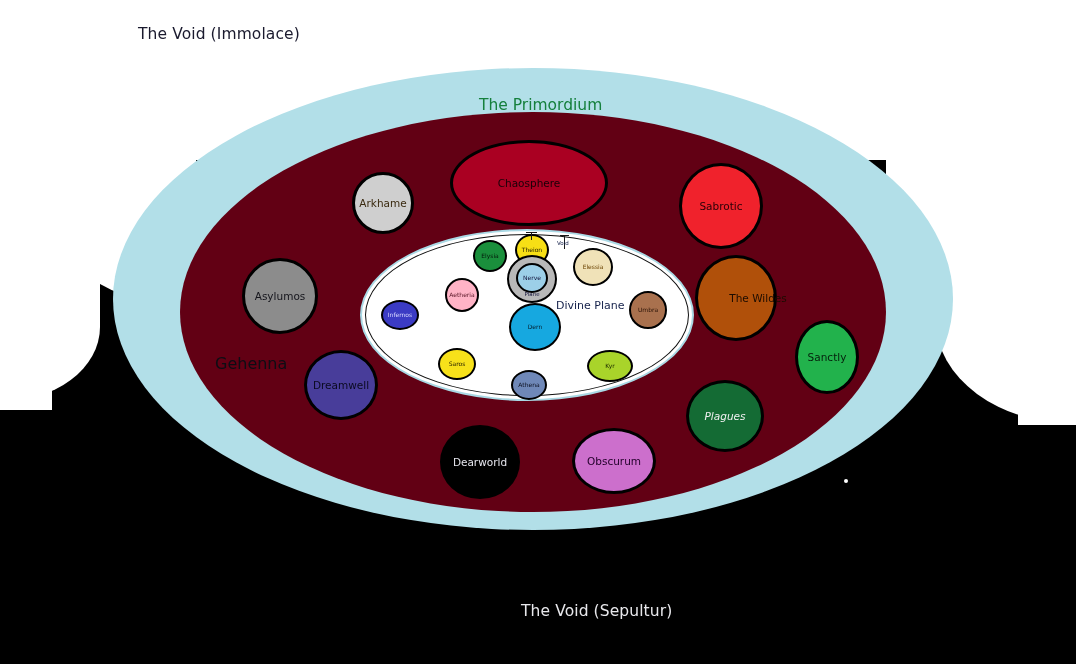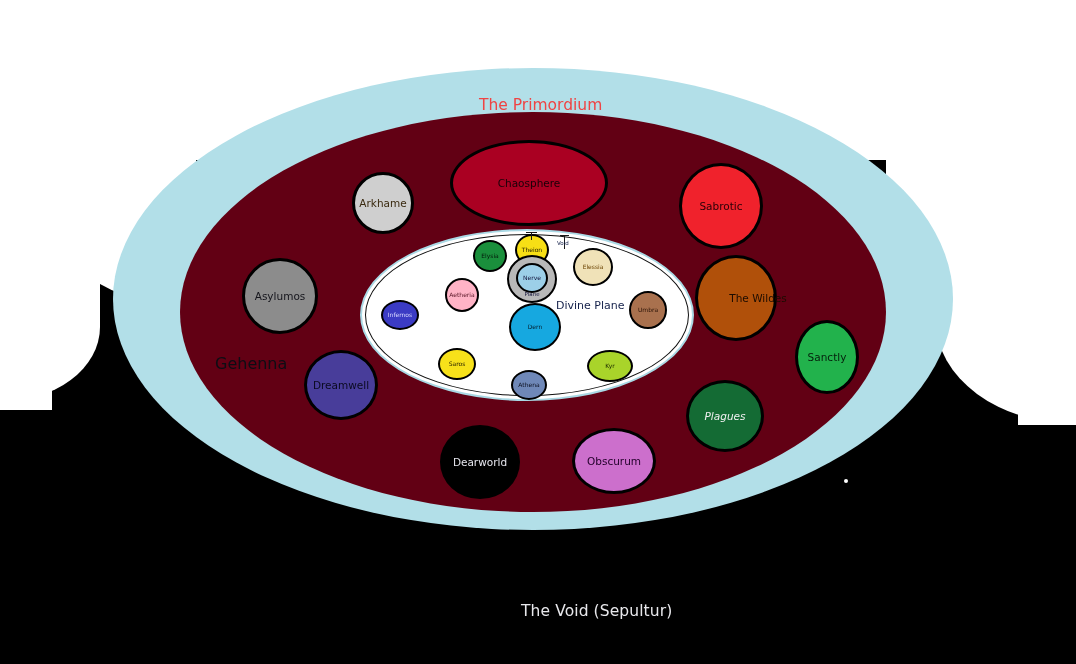--- a/index.html
+++ b/index.html
@@ -102,21 +102,21 @@
     width: 840px;
     height: 462px;
     border-radius: 50%;
     background: #b2dfe8;
   }
   #label-primordium {
     position: absolute;
     left: 479px;
     top: 96px;
     font-size: 15.5px;
-    color: #ef4444;
+    color: #15803d;
     white-space: nowrap;
   }
 
   
   #gehenna {
     position: absolute;
     left: 180px;
     top: 112px;
     width: 706px;
     height: 400px;
@@ -271,20 +271,21 @@
   <div class="void-shape" id="void-bottom"></div>
   <div class="white-cut" id="cut-left"></div>
   <div class="white-cut" id="cut-left2"></div>
   <div class="white-cut" id="cut-left-blob"></div>
   <div class="white-cut" id="cut-right"></div>
   <div class="white-cut" id="cut-right2"></div>
   <div class="white-cut" id="cut-topright-blob"></div>
 
   <div id="speck"></div>
 
+  <div class="void-label" id="label-void-immolace">The Void (Immolace)</div>
 
   <div id="primordium"></div>
   <div id="label-primordium">The Primordium</div>
 
   <div id="gehenna"></div>
   <div id="label-gehenna">Gehenna</div>
 
   <div id="outer-node-layer">
       <div class="node outer" style="left: 450px; top: 140px; width: 158px; height: 86px; background: rgb(170, 0, 34);">
         <span class="node-label" style="color: rgb(26, 0, 8);">Chaosphere</span>

